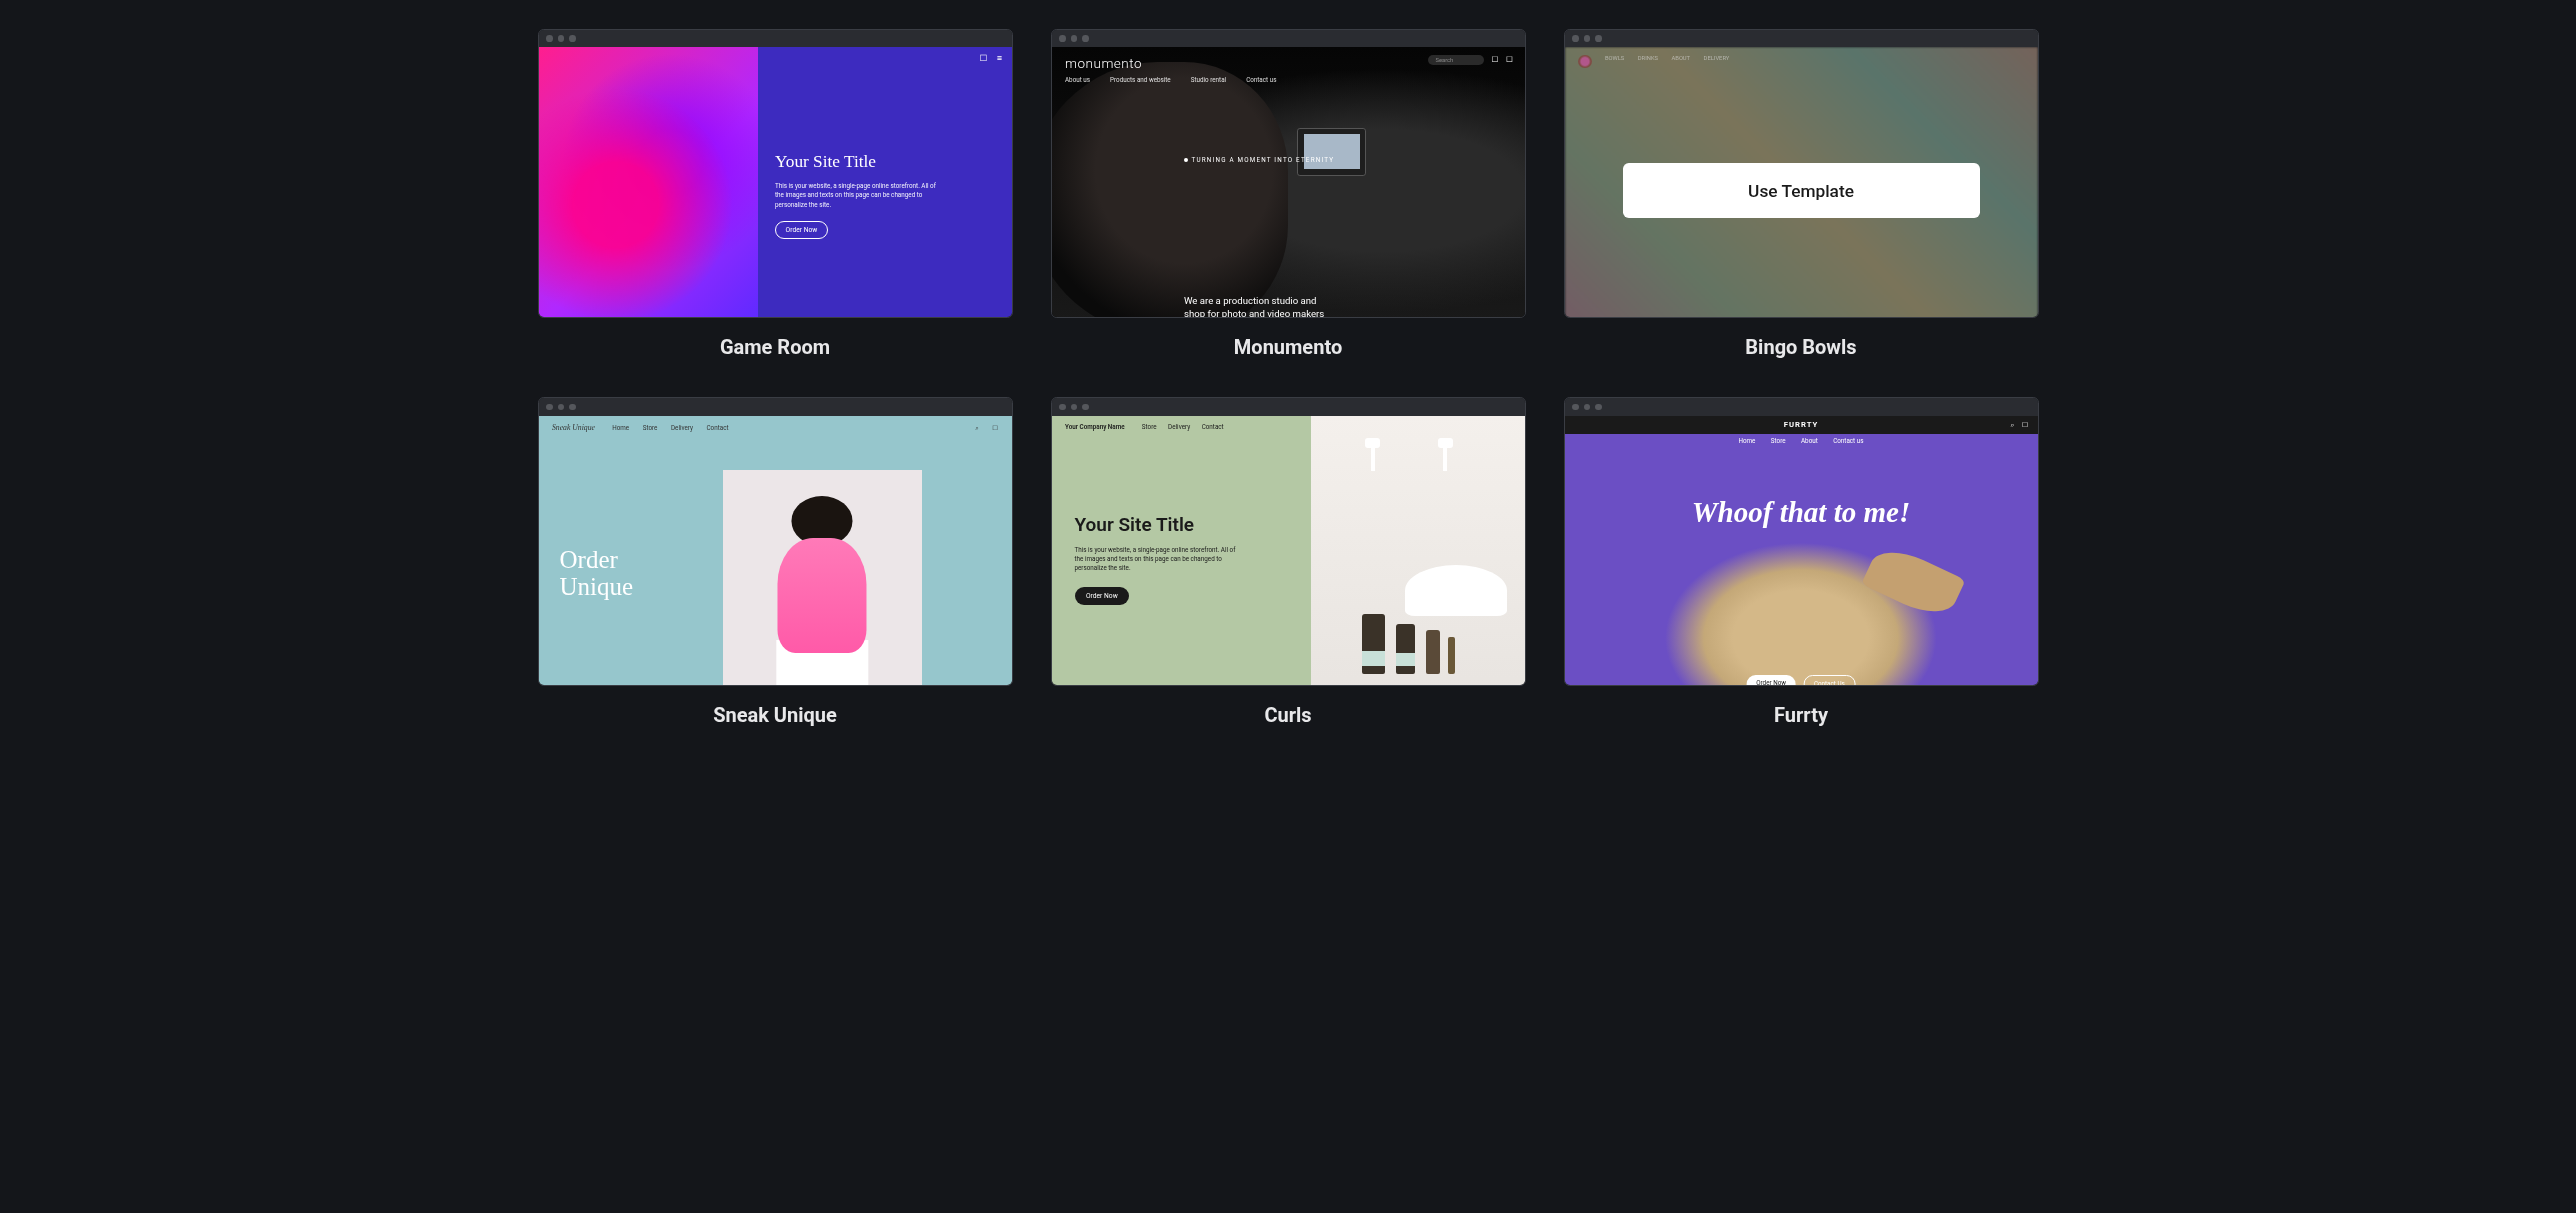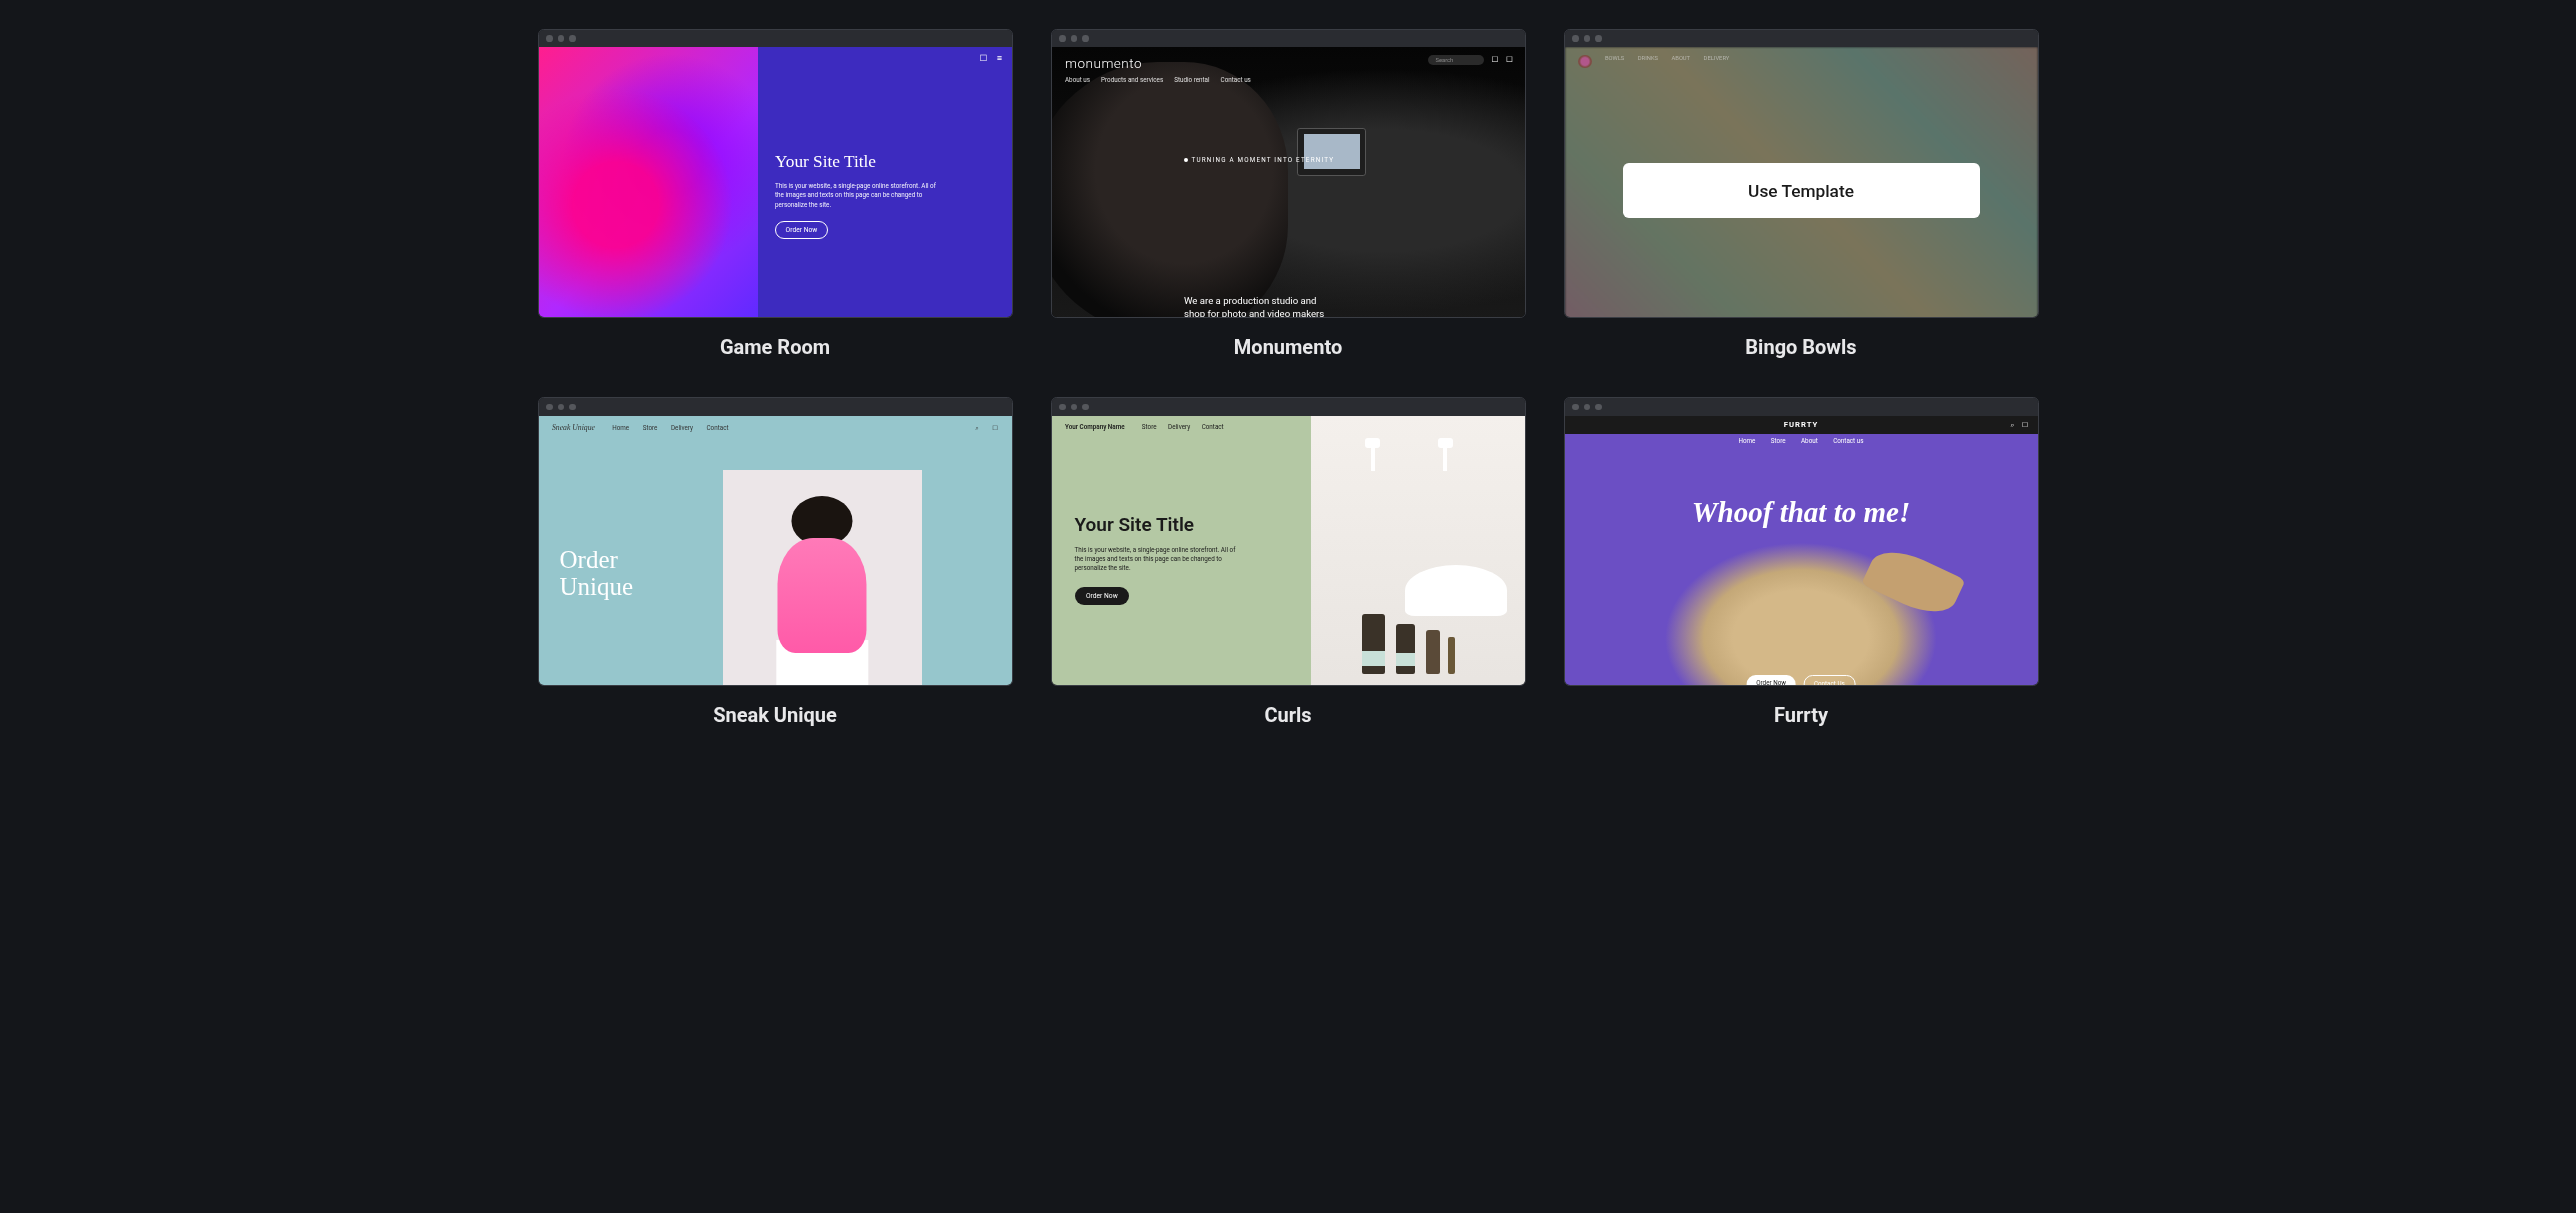--- a/index.html
+++ b/index.html
@@ -91,21 +91,21 @@
     .monu-cam::after { content:""; position:absolute; inset:5.8px; background:#a8b8c8; }
     .monu-head {
       position: absolute; left: -5%; top: 5%; width: 55%; height: 95%;
       background: radial-gradient(ellipse at 60% 40%, #2a2422 0 40%, #0a0a0a 70%);
       border-radius: 50% 40% 40% 50%;
     }
     .monu-brand {
       position: absolute; top: 7.7px; left: 13.5px; font-size: 13.5px; font-weight: 300; letter-spacing: 0.5px;
     }
     .monu-nav {
-      position: absolute; top: 29px; left: 13.5px; font-size: 6.3px; display: flex; gap: 11px; opacity: .85;
+      position: absolute; top: 29px; left: 13.5px; font-size: 6.3px; display: flex; gap: 20px; opacity: .85;
     }
     .monu-search {
       position: absolute; top: 7.7px; right: 11.5px; display: flex; align-items: center; gap: 7.7px;
     }
     .monu-search-box {
       background: #2a2a2a; border-radius: 9.6px; padding: 1.9px 19px 1.9px 7.7px;
       font-size: 5.8px; color: #888; width: 56px; position: relative;
     }
     .monu-tag {
       position: absolute; top: 38%; left: 28%; font-size: 6.3px; letter-spacing: 1.2px;
@@ -299,21 +299,21 @@
           <span class="dot"></span>
           <span class="dot"></span>
         </div>
       <div class="inner monu">
         <div class="monu-bg"></div>
         <div class="monu-head"></div>
         <div class="monu-cam"></div>
         <div class="monu-brand">monumento</div>
         <div class="monu-nav">
           <span>About us</span>
-          <span>Products and services</span>
+          <span>Products and website</span>
           <span>Studio rental</span>
           <span>Contact us</span>
         </div>
         <div class="monu-search">
           <div class="monu-search-box">Search</div>
           <span style="font-size:7.7px;">☐</span>
           <span style="font-size:7.7px;">☐</span>
         </div>
         <div class="monu-tag">TURNING A MOMENT INTO ETERNITY</div>
         <div class="monu-text">We are a production studio and shop for photo and video makers</div>

